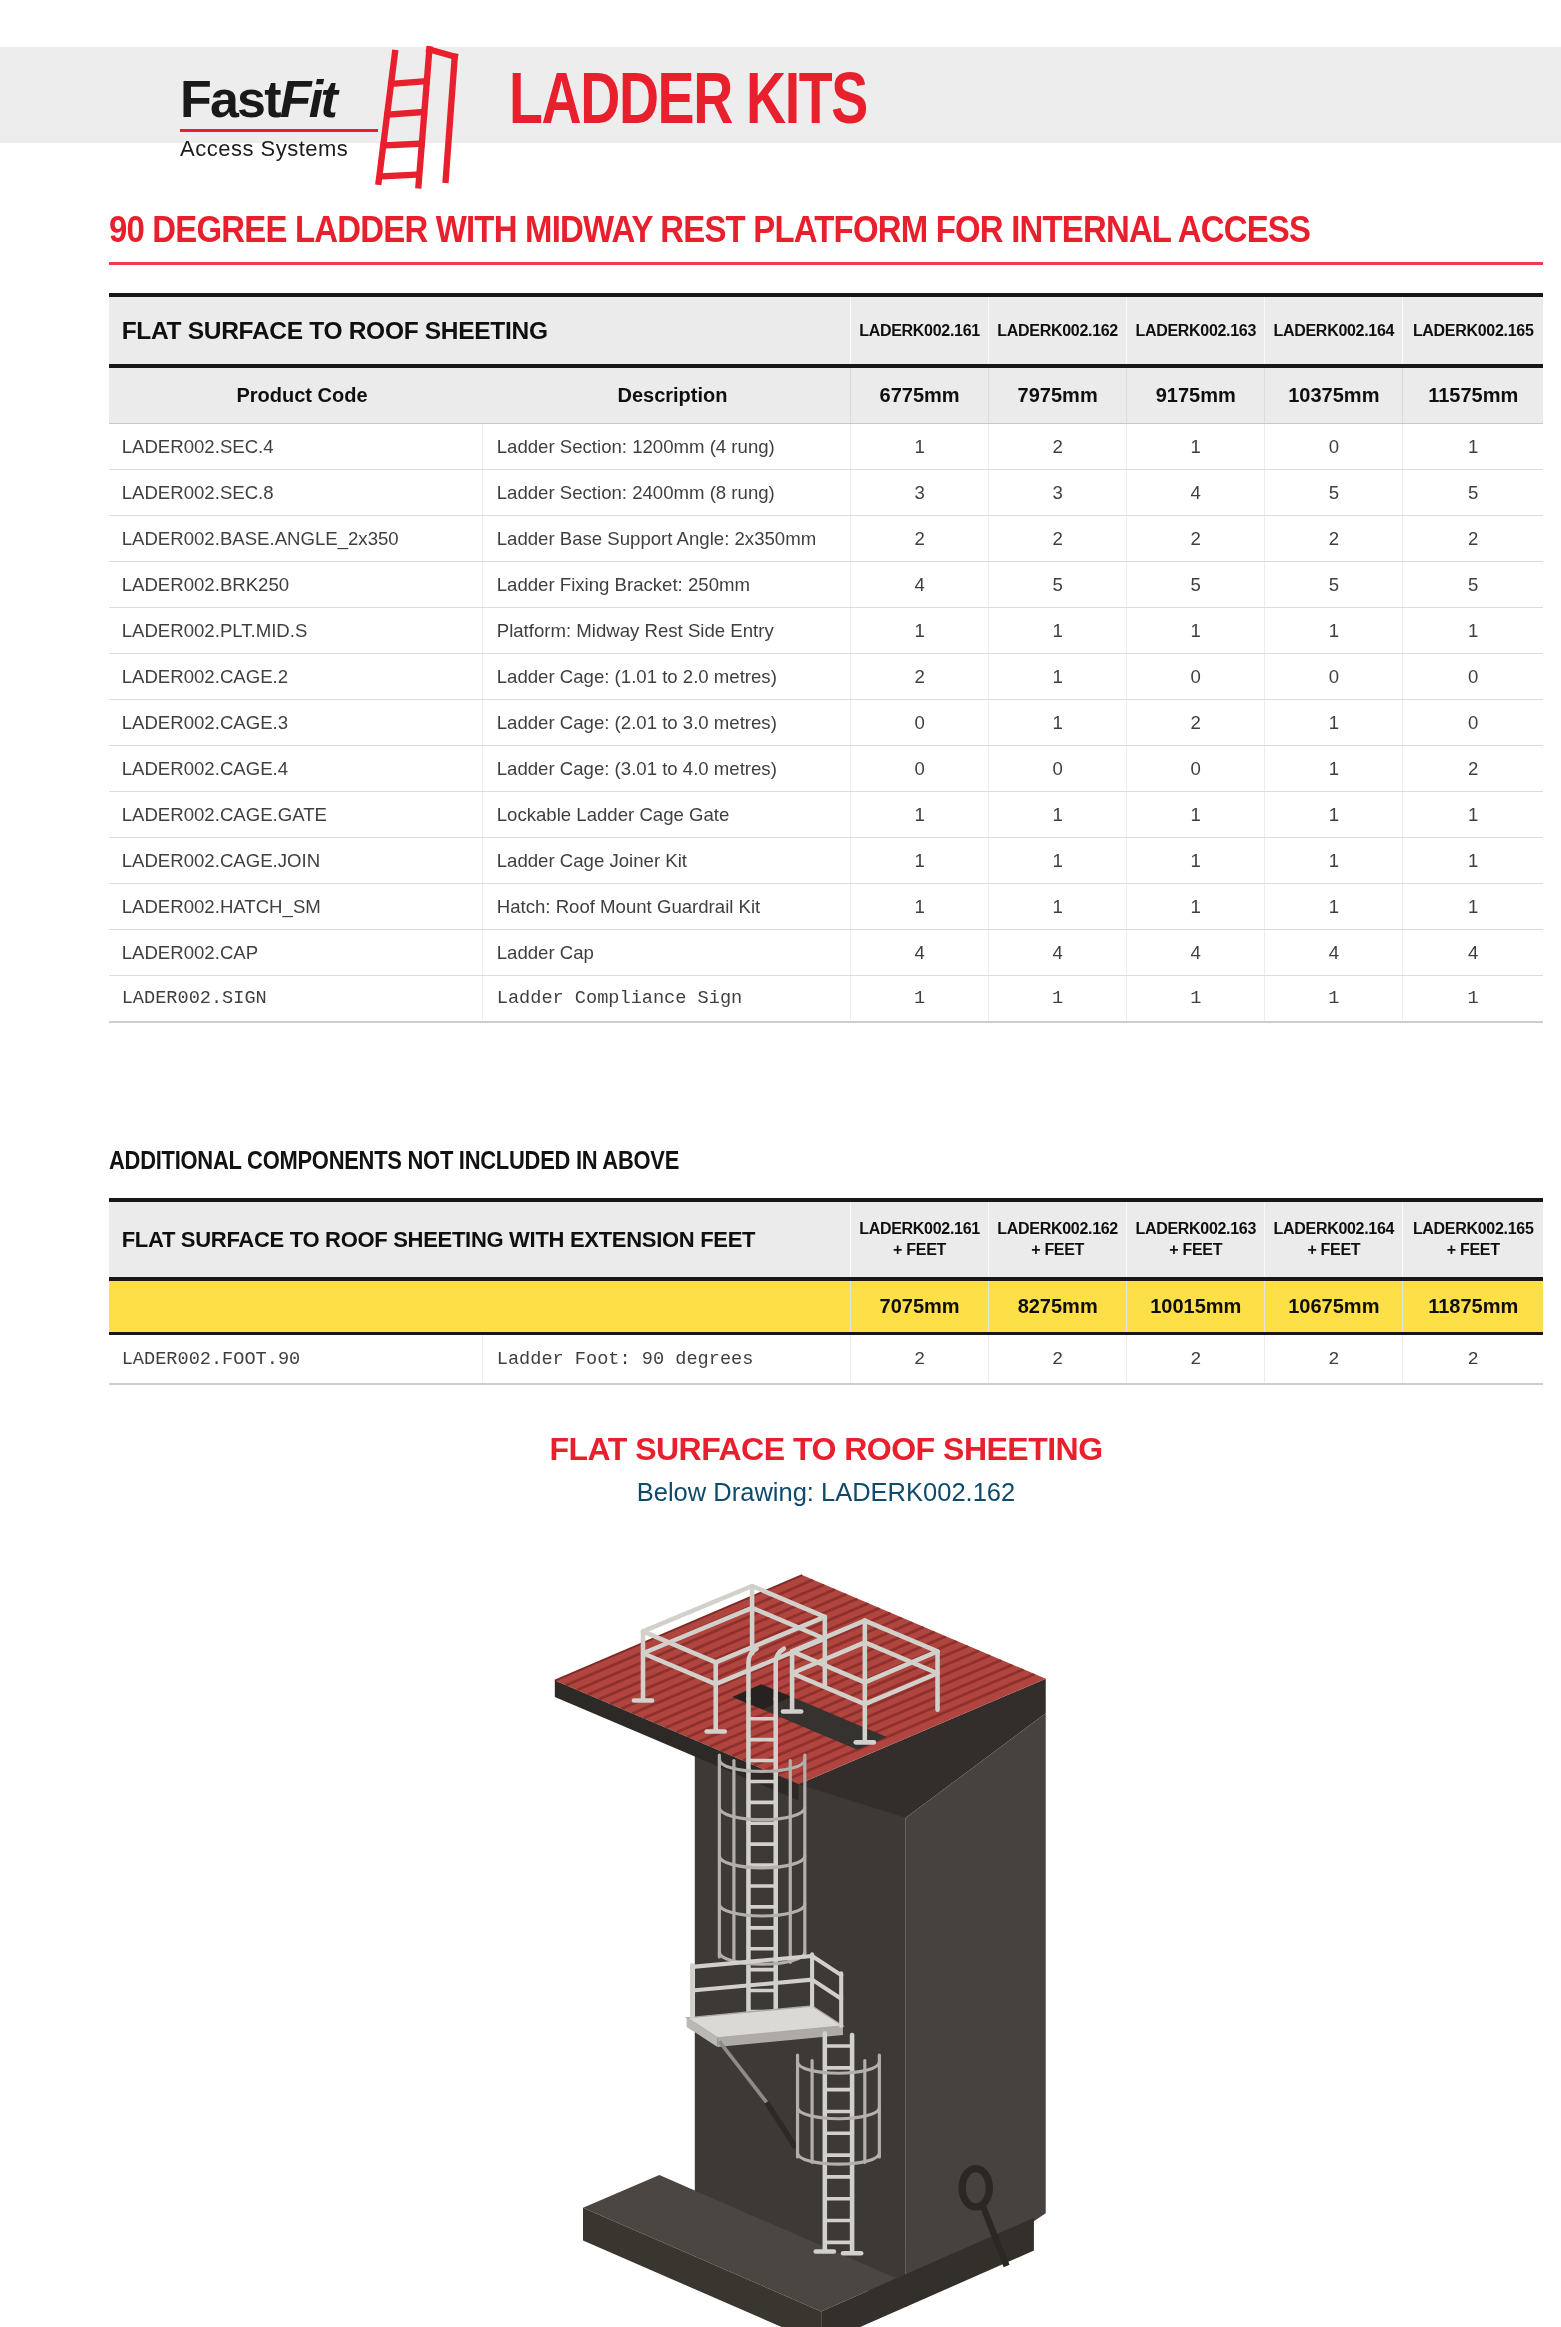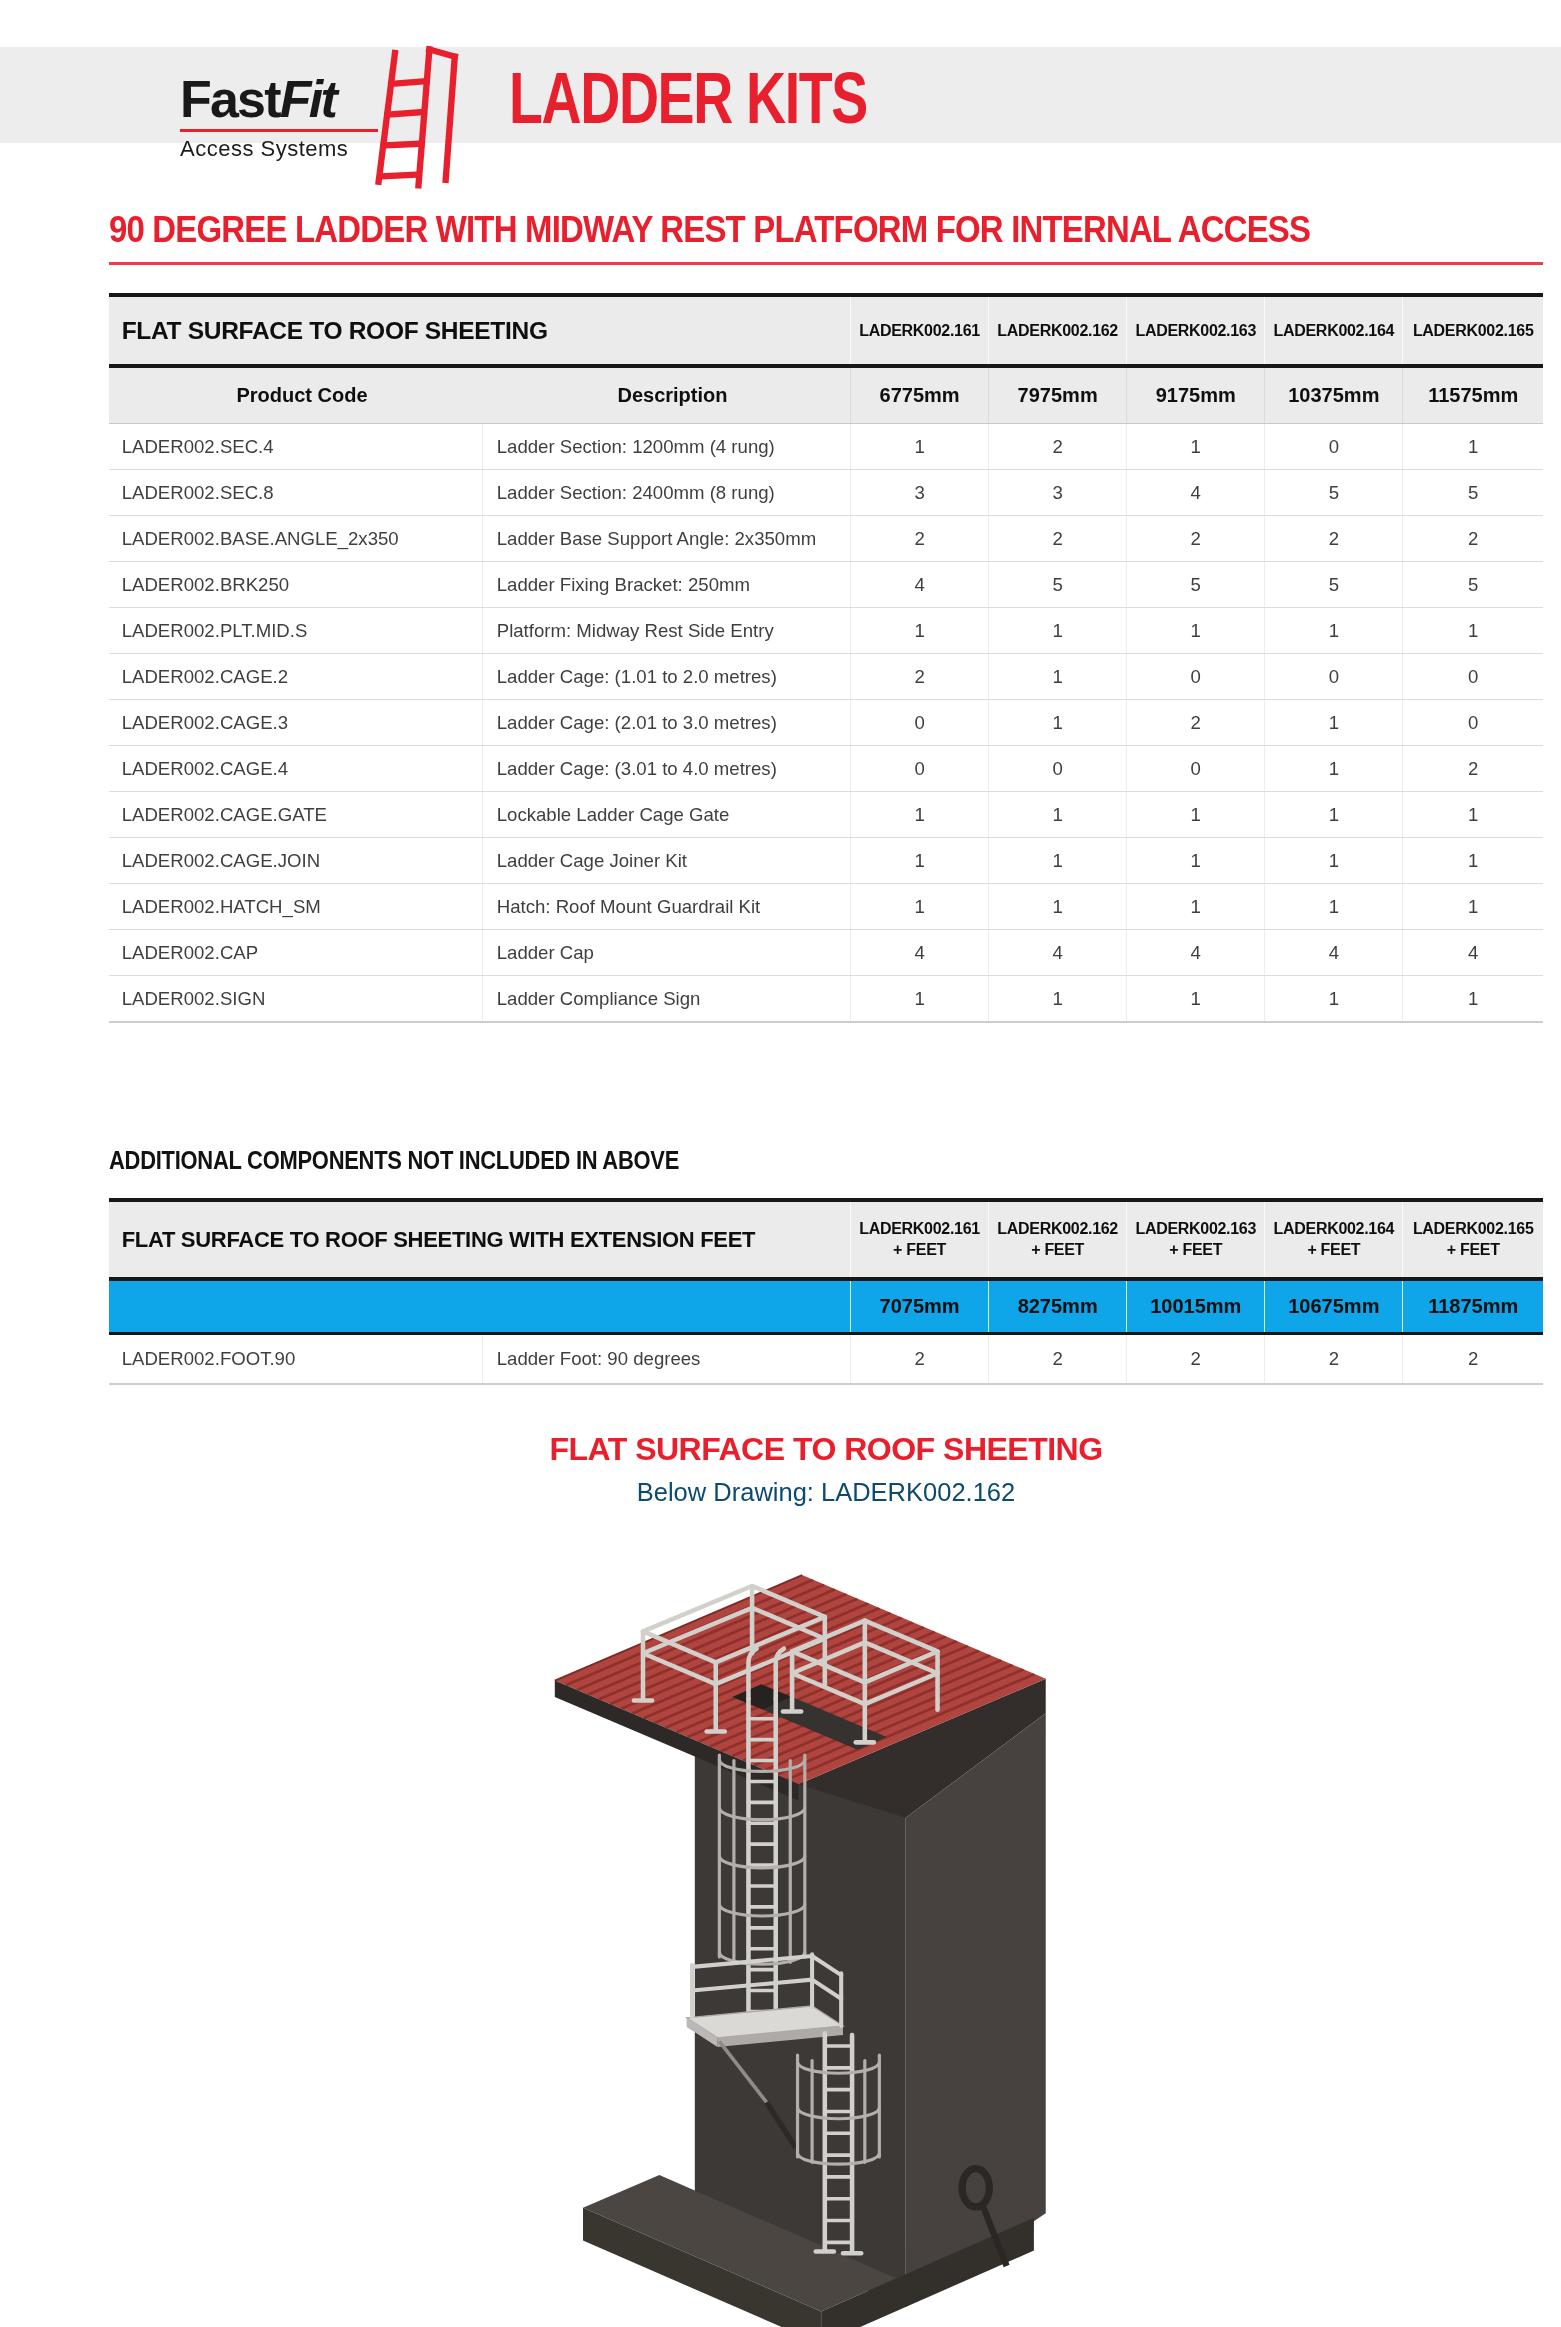--- a/index.html
+++ b/index.html
@@ -37,26 +37,26 @@
   tr.r1 th{border-top:4.5px solid #171717;border-bottom:4.5px solid #171717;height:67px;}
   th.tbl-title{font-size:24.5px;font-weight:700;text-align:left;padding-left:12.7px;letter-spacing:-0.3px;}
   th.kit{font-size:16px;font-weight:700;text-align:center;border-left:1.8px solid #fafafa;letter-spacing:-0.3px;}
   tr.r2 th{height:55px;border-bottom:1.8px solid #c7c7c7;font-size:20px;font-weight:700;}
   tr.r2 th.c1,tr.r2 th.c2{text-align:center;padding-left:12.7px;}
   tr.r2 th.mm{text-align:center;border-left:0.9px solid #dbdbdb;}
   tbody td{height:45px;border-bottom:1.8px solid #dcdcdc;font-size:18.6px;color:#3f3f3f;background:#fff;}
   td.code{padding-left:12.7px;}
   td.desc{padding-left:14px;border-left:0.9px solid #ececec;}
   td.qty{text-align:center;border-left:0.9px solid #ececec;}
-  tbody tr:last-child td{border-bottom:2.7px solid #cdcdcd;}
+  tbody tr:last-child td{border-bottom:2.7px solid #cdcdcd;font-family:Liberation Mono, monospace;}
   
   #table2 tr.r1 th{height:75px;}
   #table2 th.tbl-title{font-size:22px;}
   #table2 th.kit{line-height:1.3;}
-  #table2 tr.r2 th{background:#0ea5e9;border-bottom:3.6px solid #171717;height:51px;margin-left:20px;}
+  #table2 tr.r2 th{background:#fde047;border-bottom:3.6px solid #171717;height:51px;margin-left:20px;}
   #table2 tr.r2 th.mm{border-left:0.9px solid #e3e3e3;}
   #table2 tbody td{height:48px;}
 
   .additional{
     position:absolute;left:109px;top:1146px;font-size:25.5px;font-weight:800;color:#121212;
     transform:scaleX(0.86);transform-origin:left center;letter-spacing:-0.3px;white-space:nowrap;
   }
   .draw-title{
     position:absolute;left:109px;top:1431px;width:1434px;text-align:center;
     font-size:32px;font-weight:800;color:var(--accent,#e8202d);letter-spacing:-0.5px;

